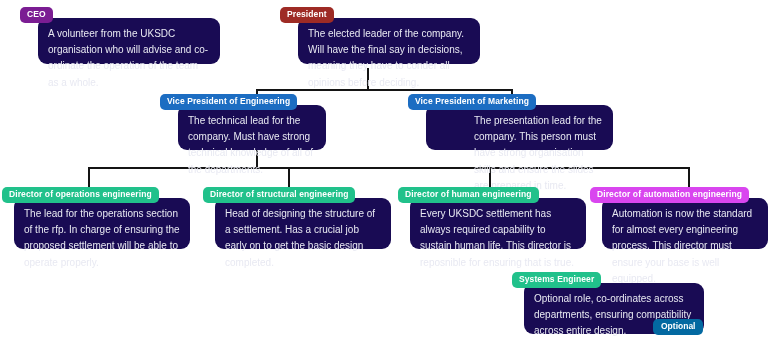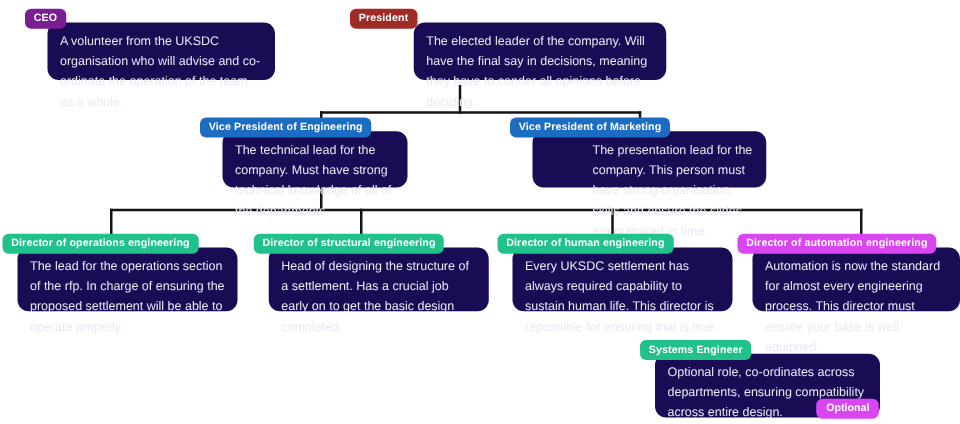--- a/index.html
+++ b/index.html
@@ -87,21 +87,21 @@
   <div class="connector" style="left:688px; top:167px; width:2px; height:24px;"></div>
 
   <div class="node" style="left:20px; top:7px; width:200px; height:57px;">
     <div class="node-body" style="width:182px; height:46px;">
       <p>A volunteer from the UKSDC organisation who will advise and co-ordinate the operation of the team as a whole.</p>
     </div>
     <div class="node-tab" style="background:#7b1d93;">CEO</div>
   </div>
 
   <div class="node" style="left:280px; top:7px; width:200px; height:57px;">
-    <div class="node-body" style="width:202px; height:46px;margin-left:33px;">
+    <div class="node-body" style="width:182px; height:46px;">
       <p>The elected leader of the company. Will have the final say in decisions, meaning they have to conder all opinions before deciding.</p>
     </div>
     <div class="node-tab" style="background:#9e2b25;">President</div>
   </div>
 
   <div class="node" style="left:160px; top:94px; width:205px; height:56px;">
     <div class="node-body" style="width:148px; height:45px;">
       <p>The technical lead for the company. Must have strong technical knowledge of all of the departments.</p>
     </div>
     <div class="node-tab" style="background:#1c6dc2;">Vice President of Engineering</div>
@@ -140,16 +140,16 @@
       <p>Automation is now the standard for almost every engineering process. This director must ensure your base is well equipped.</p>
     </div>
     <div class="node-tab" style="background:#d946ef;">Director of automation engineering</div>
   </div>
 
   <div class="node" style="left:512px; top:272px; width:204px; height:62px;">
     <div class="node-body" style="left:12px; width:180px; height:51px;">
       <p>Optional role, co-ordinates across departments, ensuring compatibility across entire design.</p>
     </div>
     <div class="node-tab" style="background:#21c18b;">Systems Engineer</div>
-    <div class="badge" style="background:#d946ef; left:141px; top:47px;">Optional</div>
+    <div class="badge" style="background:#0369a1; left:141px; top:47px;">Optional</div>
   </div>
 
 </div>
 
 </body></html>

